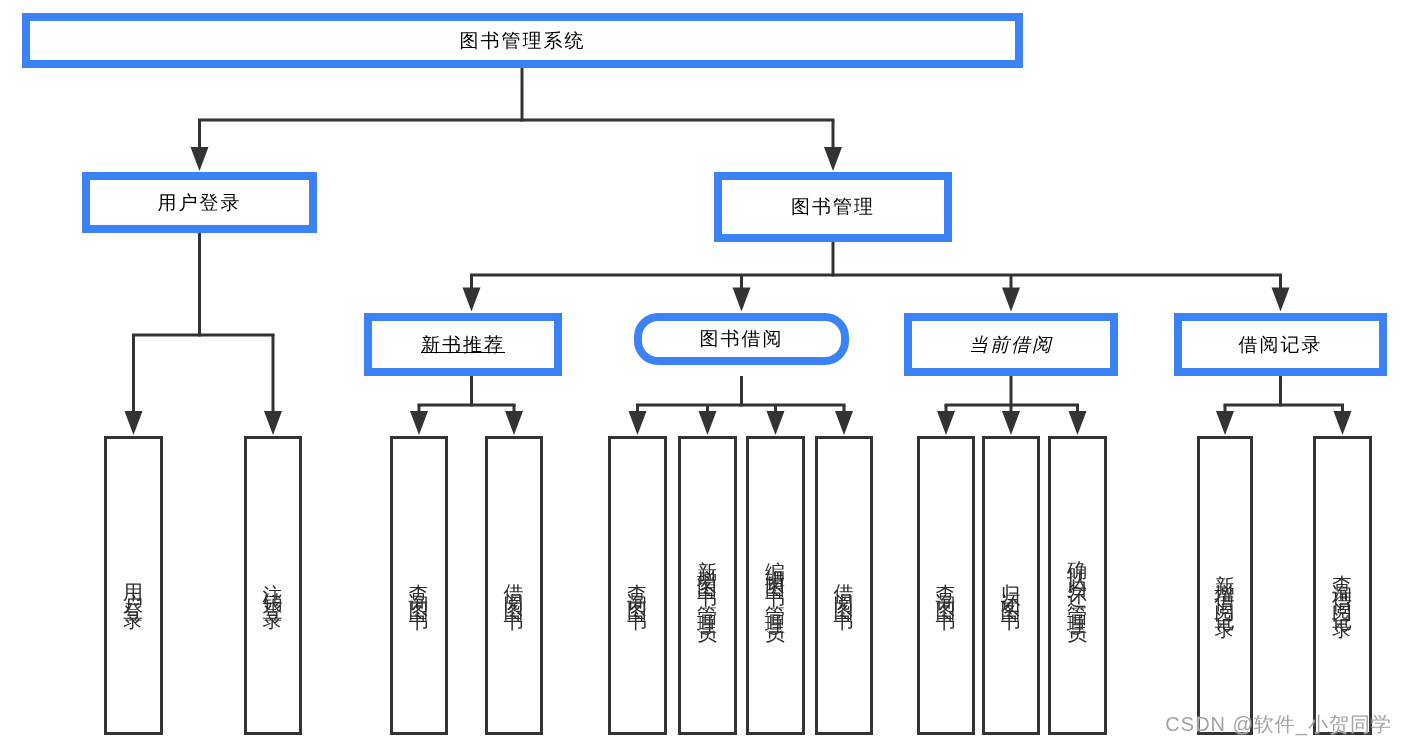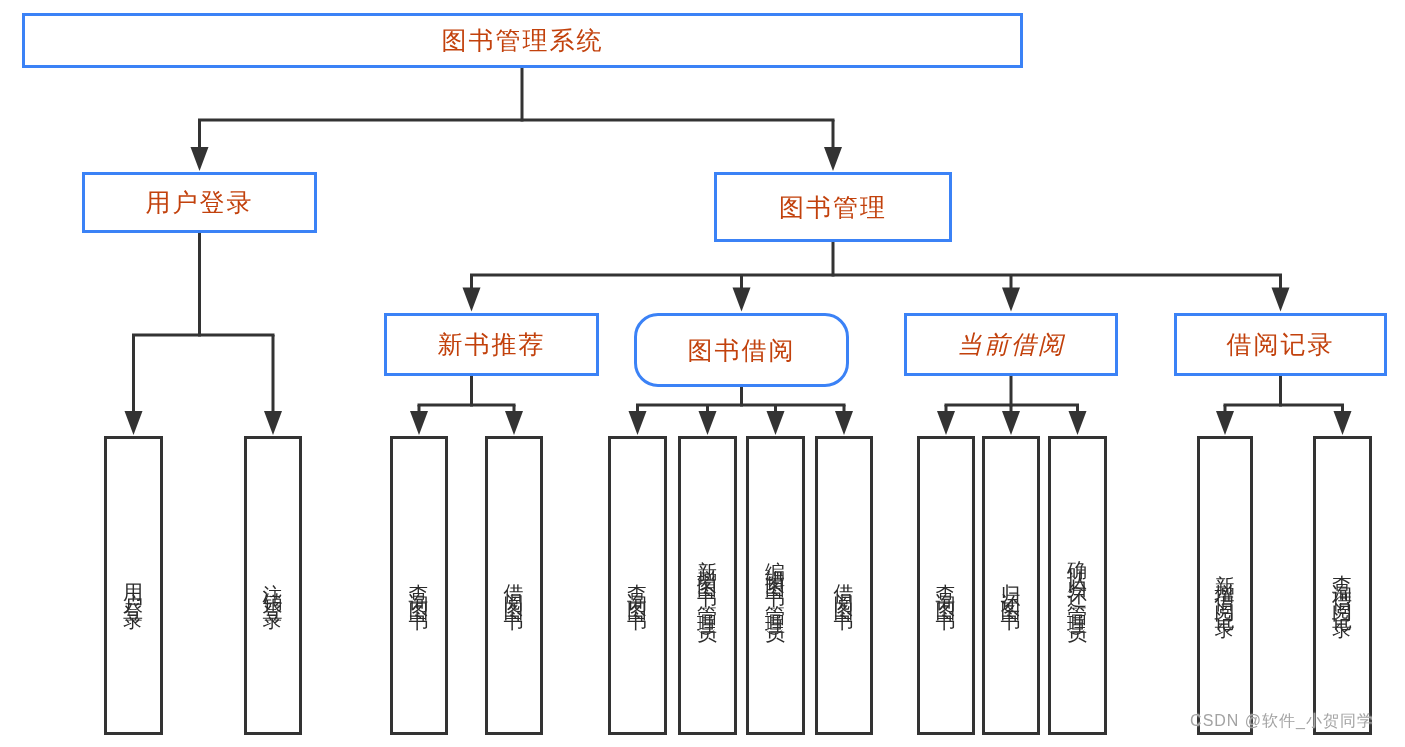--- a/index.html
+++ b/index.html
@@ -3,33 +3,33 @@
 <meta charset="utf-8">
 <style>
   html,body { margin:0; padding:0; background:#ffffff; }
   #canvas {
     position:relative; width:1405px; height:747px; background:#ffffff;
     font-family:"Liberation Sans","DejaVu Sans",sans-serif; overflow:hidden;
   }
   #wires { position:absolute; left:0; top:0; width:1405px; height:747px; }
   .node {
     position:absolute; box-sizing:border-box; background:#ffffff;
-    border:3px solid #3b82f6; display:flex; align-items:center; justify-content:center;
-    color:#c2410c; font-size:25px; letter-spacing:2px; white-space:nowrap;
+    border:8px solid #3b82f6; display:flex; align-items:center; justify-content:center;
+    color:#000000; font-size:19px; letter-spacing:2px; white-space:nowrap;
   }
   .leaf {
     position:absolute; box-sizing:border-box; background:#ffffff;
     border:3px solid #333333; display:flex; align-items:center; justify-content:center;
   }
   .leaf .vtext {
     writing-mode:vertical-rl; text-orientation:upright;
     font-size:20px; letter-spacing:9px; color:#2b2b2b; line-height:1;
   }
   #watermark {
-    position:absolute; right:31px; top:711px; font-size:16px; color:#a3a3a3;
+    position:absolute; right:13px; top:711px; font-size:20px; color:#a3a3a3;
     letter-spacing:1px; text-shadow:0 0 2px #ffffff; z-index:5; white-space:nowrap;
   }
 </style>
 </head>
 <body>
 
 <div id="canvas">
 
   <svg id="wires" viewBox="0 0 1405 747" xmlns="http://www.w3.org/2000/svg">
       <line x1="522" y1="68" x2="522" y2="121.5" stroke="#333333" stroke-width="3"></line>
@@ -84,22 +84,22 @@
       <polygon points="1216,411 1234,411 1225,435" fill="#333333"></polygon>
       <line x1="1342.5" y1="405" x2="1342.5" y2="415" stroke="#333333" stroke-width="3"></line>
       <polygon points="1333.5,411 1351.5,411 1342.5,435" fill="#333333"></polygon>
     </svg>
 
   <div class="node" style="left:22px; top:13px; width:1001px; height:55px;">图书管理系统</div>
 
   <div class="node" style="left:82px; top:172px; width:235px; height:61px;">用户登录</div>
   <div class="node" style="left:714px; top:172px; width:238px; height:70px;">图书管理</div>
 
-  <div class="node" style="left:384px; top:313px; width:215px; height:63px;">新书推荐</div>
-  <div class="node" style="left:634px; top:313px; width:215px; height:74px;border-radius:24px;">图书借阅</div>
+  <div class="node" style="left:364px; top:313px; width:198px; height:63px;text-decoration:underline;">新书推荐</div>
+  <div class="node" style="left:634px; top:313px; width:215px; height:52px;border-radius:24px;">图书借阅</div>
   <div class="node" style="left:904px; top:313px; width:214px; height:63px;font-style:italic;">当前借阅</div>
   <div class="node" style="left:1174px; top:313px; width:213px; height:63px;">借阅记录</div>
 
   <div class="leaf" style="left:104px; top:436px; width:59px; height:299px;">
     <span class="vtext">用户登录</span>
   </div>
   <div class="leaf" style="left:244px; top:436px; width:58px; height:299px;">
     <span class="vtext">注销登录</span>
   </div>
 

